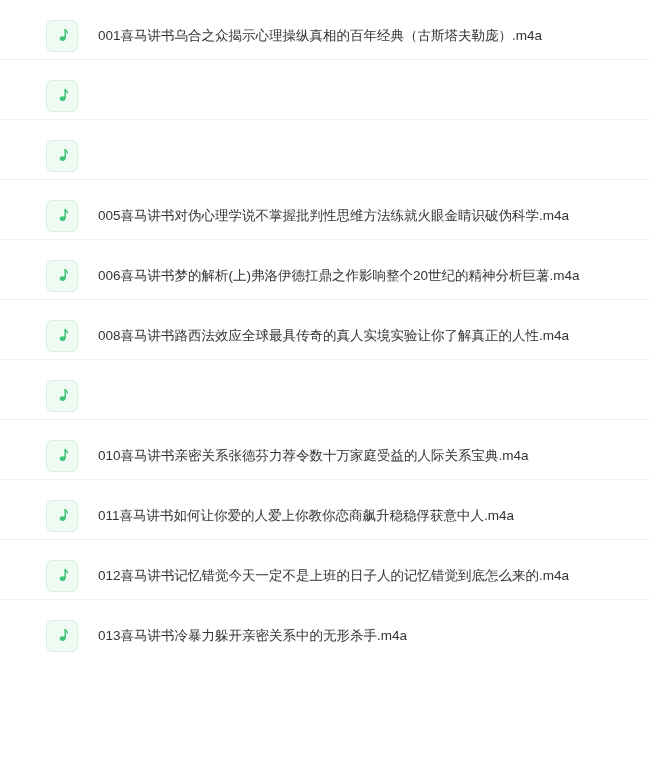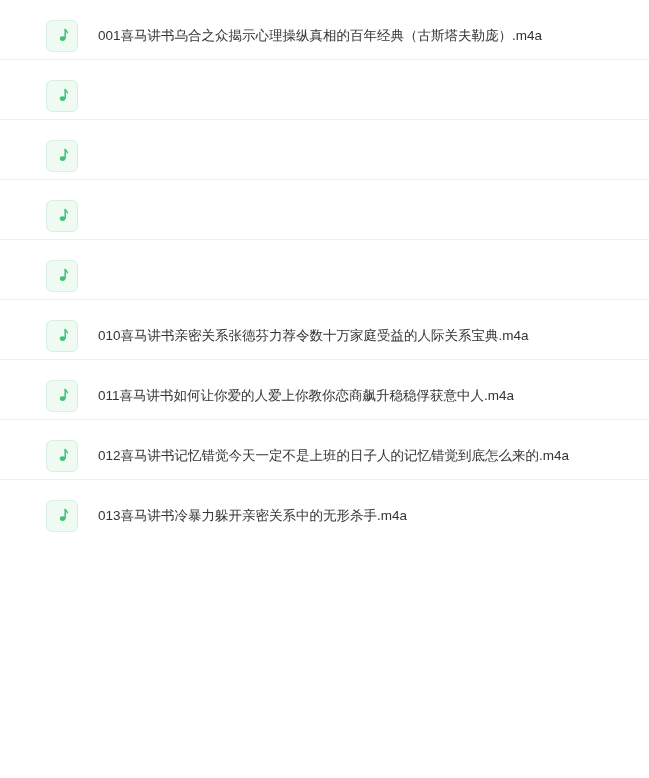--- a/index.html
+++ b/index.html
@@ -88,20 +88,41 @@
       </span>
     </div>
     <div class="file-row">
       <span class="icon-box">
         <svg width="18" height="18" viewBox="0 0 18 18">
           <path d="M12.2 2.6 L12.2 11.0" stroke="#3dc374" stroke-width="1.5" fill="none" stroke-linecap="round"></path>
           <path d="M12.2 2.6 C13.2 4.0 14.4 4.4 14.4 5.9" stroke="#3dc374" stroke-width="1.3" fill="none" stroke-linecap="round"></path>
           <ellipse cx="9.6" cy="11.6" rx="2.8" ry="2.3" fill="#3dc374"></ellipse>
         </svg>
       </span>
+      <span class="file-name">005喜马讲书对伪心理学说不掌握批判性思维方法练就火眼金睛识破伪科学.m4a</span>
+    </div>
+    <div class="file-row">
+      <span class="icon-box">
+        <svg width="18" height="18" viewBox="0 0 18 18">
+          <path d="M12.2 2.6 L12.2 11.0" stroke="#3dc374" stroke-width="1.5" fill="none" stroke-linecap="round"></path>
+          <path d="M12.2 2.6 C13.2 4.0 14.4 4.4 14.4 5.9" stroke="#3dc374" stroke-width="1.3" fill="none" stroke-linecap="round"></path>
+          <ellipse cx="9.6" cy="11.6" rx="2.8" ry="2.3" fill="#3dc374"></ellipse>
+        </svg>
+      </span>
+      <span class="file-name">006喜马讲书梦的解析(上)弗洛伊德扛鼎之作影响整个20世纪的精神分析巨薯.m4a</span>
+    </div>
+    <div class="file-row">
+      <span class="icon-box">
+        <svg width="18" height="18" viewBox="0 0 18 18">
+          <path d="M12.2 2.6 L12.2 11.0" stroke="#3dc374" stroke-width="1.5" fill="none" stroke-linecap="round"></path>
+          <path d="M12.2 2.6 C13.2 4.0 14.4 4.4 14.4 5.9" stroke="#3dc374" stroke-width="1.3" fill="none" stroke-linecap="round"></path>
+          <ellipse cx="9.6" cy="11.6" rx="2.8" ry="2.3" fill="#3dc374"></ellipse>
+        </svg>
+      </span>
+      <span class="file-name">008喜马讲书路西法效应全球最具传奇的真人实境实验让你了解真正的人性.m4a</span>
     </div>
     <div class="file-row">
       <span class="icon-box">
         <svg width="18" height="18" viewBox="0 0 18 18">
           <path d="M12.2 2.6 L12.2 11.0" stroke="#3dc374" stroke-width="1.5" fill="none" stroke-linecap="round"></path>
           <path d="M12.2 2.6 C13.2 4.0 14.4 4.4 14.4 5.9" stroke="#3dc374" stroke-width="1.3" fill="none" stroke-linecap="round"></path>
           <ellipse cx="9.6" cy="11.6" rx="2.8" ry="2.3" fill="#3dc374"></ellipse>
         </svg>
       </span>
     </div>

